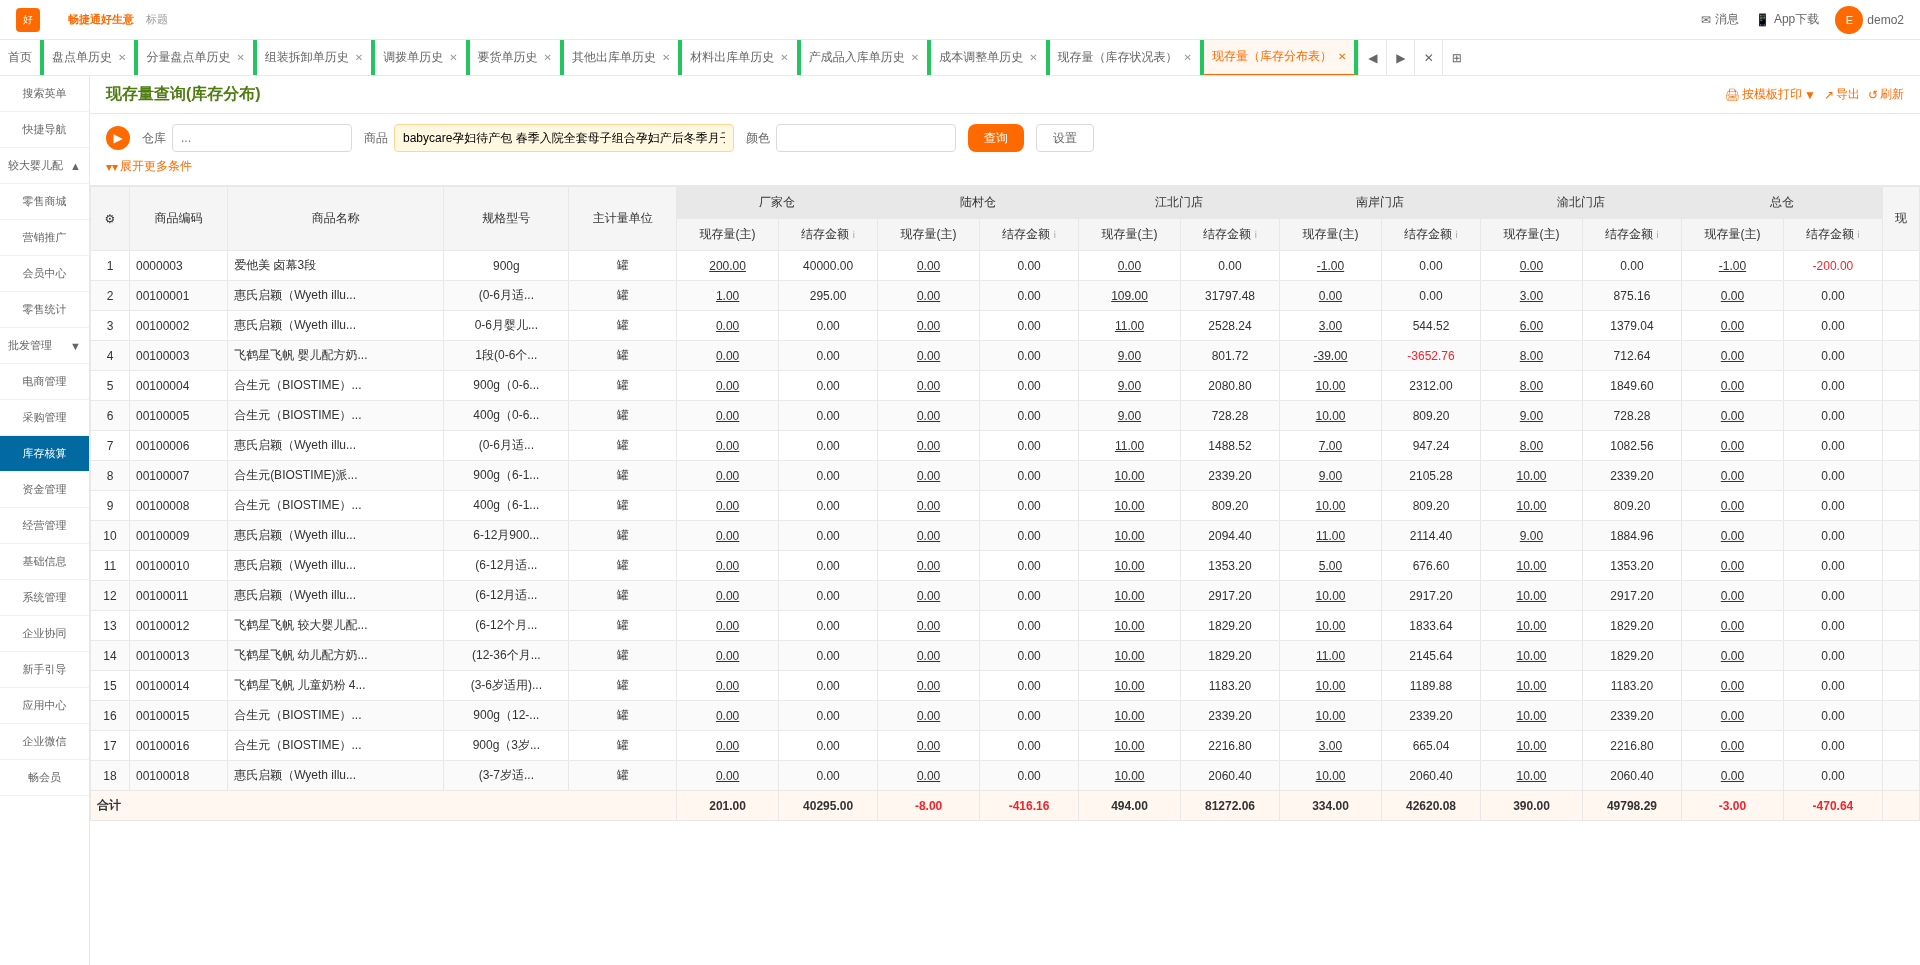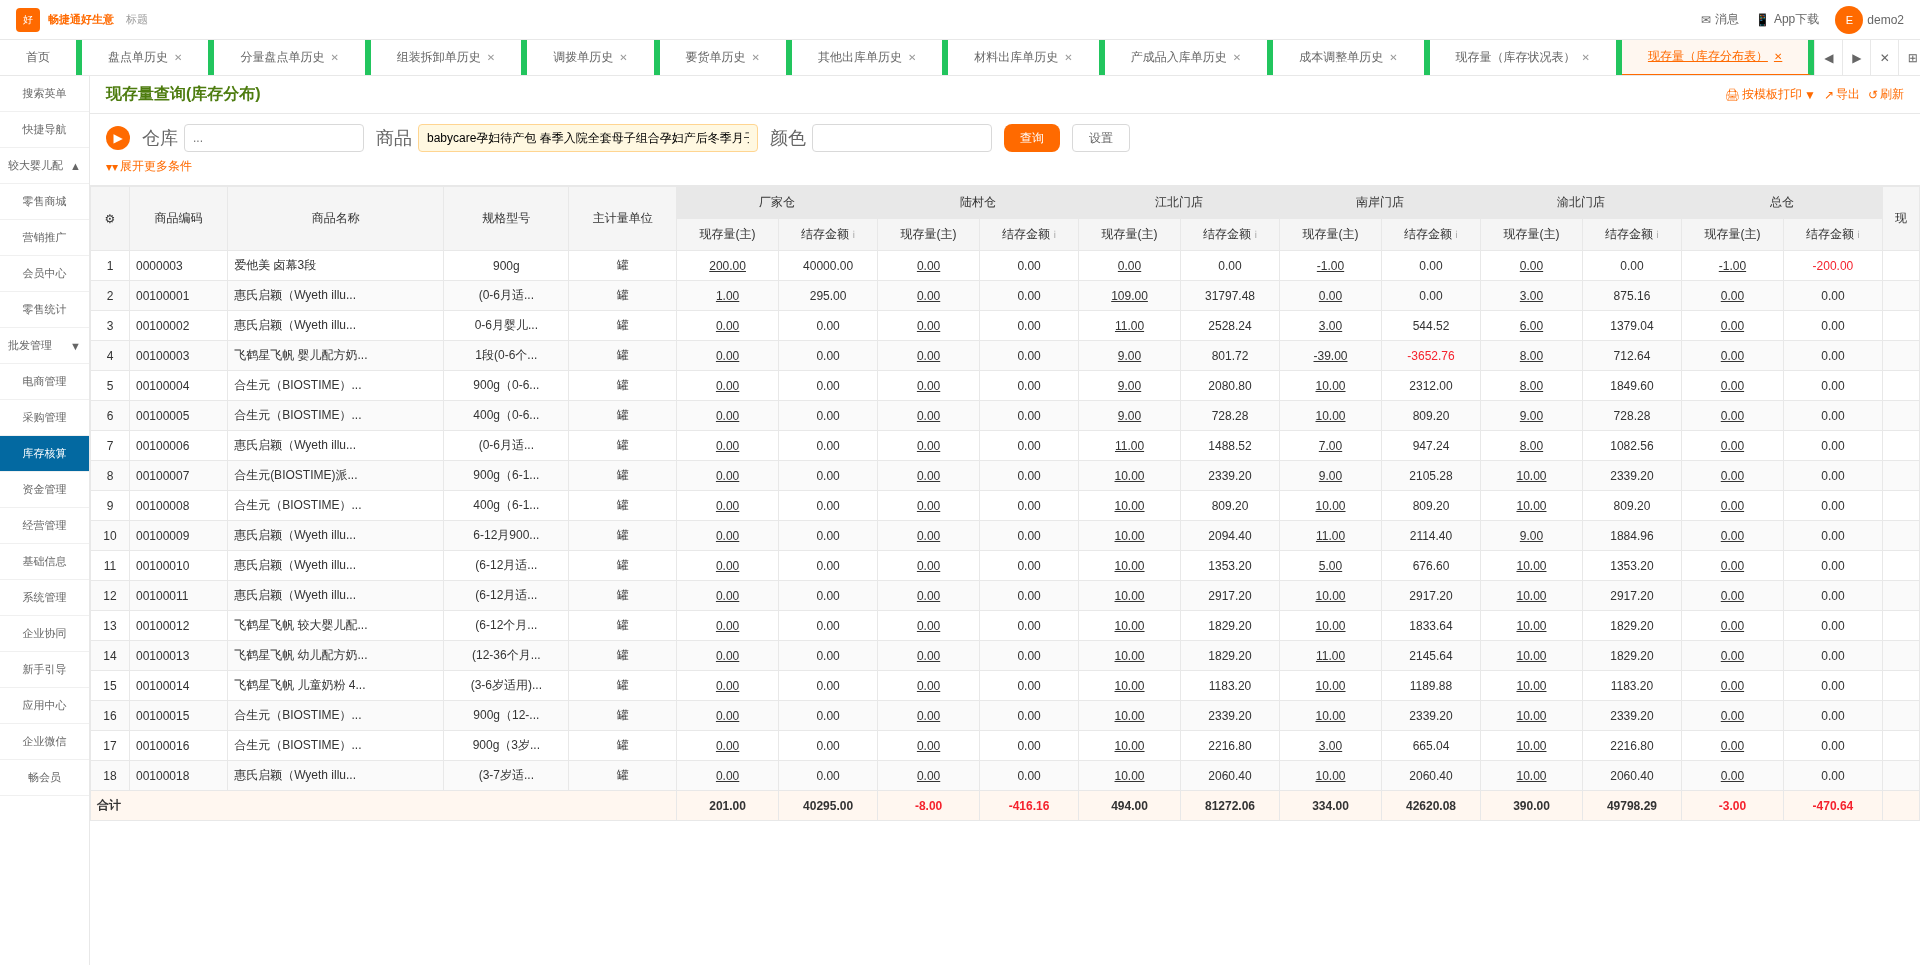--- a/index.html
+++ b/index.html
@@ -8,22 +8,22 @@
     
     .top-bar { height: 40px; background: #fff; display: flex; align-items: center; justify-content: space-between; padding: 0 16px; border-bottom: 1px solid #e8e8e8; }
     .top-bar-left { display: flex; align-items: center; gap: 8px; }
     .logo-icon { width: 24px; height: 24px; background: #ff6a00; border-radius: 4px; display: flex; align-items: center; justify-content: center; color: #fff; font-size: 10px; }
     .top-bar-right { display: flex; align-items: center; gap: 16px; color: #666; font-size: 12px; }
     .top-bar-right span { display: flex; align-items: center; gap: 4px; cursor: pointer; }
     .avatar { width: 28px; height: 28px; background: #ff6a00; border-radius: 50%; display: flex; align-items: center; justify-content: center; color: #fff; font-size: 11px; }
 
     
     .tab-bar { height: 36px; background: #fff; display: flex; align-items: center; border-bottom: 1px solid #e8e8e8; overflow: hidden; }
-    .tab-item { height: 36px; display: flex; align-items: center; padding: 0 26px; gap: 6px; font-size: 12px; color: #666; cursor: pointer; border-right: 6px solid #22c55e; white-space: nowrap; flex-shrink: 0; }
-    .tab-item.active { background: #fff7f0; color: #ff6a00; border-bottom: 2px solid #ff6a00; text-decoration: underline; }
+    .tab-item { height: 36px; display: flex; align-items: center; padding: 0 8px; gap: 6px; font-size: 12px; color: #666; cursor: pointer; border-right: 4px solid #22c55e; white-space: nowrap; flex-shrink: 0; }
+    .tab-item.active { background: #fff7f0; color: #ff6a00; border-bottom: 2px solid #ff6a00; }
     .tab-item .close-btn { color: #999; font-size: 10px; }
     .tab-nav-btn { width: 28px; height: 36px; display: flex; align-items: center; justify-content: center; border-left: 1px solid #e8e8e8; cursor: pointer; color: #666; flex-shrink: 0; }
 
     
     .main-layout { display: flex; height: calc(965px - 40px - 36px); }
 
     
     .sidebar { width: 90px; background: #fff; border-right: 1px solid #e8e8e8; display: flex; flex-direction: column; overflow-y: auto; flex-shrink: 0; }
     .sidebar-item { padding: 10px 12px; text-align: center; font-size: 11px; color: #666; cursor: pointer; border-bottom: 1px solid #f0f0f0; }
     .sidebar-item.active { background: #0369a1; color: #fff; }
@@ -35,21 +35,21 @@
     
     .page-header { padding: 8px 16px; background: #fff; border-bottom: 1px solid #e8e8e8; display: flex; align-items: center; justify-content: space-between; }
     .page-title { font-size: 16px; font-weight: bold; color: #4d7c0f; }
     .header-actions { display: flex; gap: 8px; align-items: center; }
     .btn-link { color: #ff6a00; font-size: 12px; cursor: pointer; display: flex; align-items: center; gap: 2px; }
 
     
     .filter-bar { padding: 10px 16px; background: #fff; border-bottom: 1px solid #e8e8e8; }
     .filter-row { display: flex; align-items: center; gap: 12px; flex-wrap: wrap; }
     .filter-item { display: flex; align-items: center; gap: 6px; }
-    .filter-label { color: #666; font-size: 18px; white-space: nowrap; }
+    .filter-label { color: #666; font-size: 12px; white-space: nowrap; }
     .filter-input { border: 1px solid #d9d9d9; border-radius: 4px; padding: 4px 8px; font-size: 12px; height: 28px; outline: none; }
     .filter-input-wide { width: 340px; }
     .filter-input-medium { width: 180px; }
     .filter-expand { color: #ff6a00; font-size: 12px; cursor: pointer; display: flex; align-items: center; gap: 2px; margin-top: 6px; }
     .btn-orange { background: #ff6a00; color: #fff; border: none; border-radius: 8px; padding: 5px 16px; cursor: pointer; font-size: 12px; height: 28px; }
     .btn-white { background: #fff; color: #666; border: 1px solid #d9d9d9; border-radius: 4px; padding: 5px 16px; cursor: pointer; font-size: 12px; height: 28px; }
     .orange-arrow { width: 24px; height: 24px; background: #ff6a00; border-radius: 50%; display: flex; align-items: center; justify-content: center; color: #fff; cursor: pointer; flex-shrink: 0; }
 
     
     .table-container { flex: 1; overflow: auto; background: #fff; }
@@ -73,21 +73,21 @@
     ::-webkit-scrollbar-thumb { background: #ccc; border-radius: 3px; }
 
     .search-input-product { background: #fff8e1; border: 1px solid #ffd591; }
   </style>
 </head>
 <body>
 
 <div class="top-bar">
   <div class="top-bar-left">
     <div class="logo-icon">好</div>
-    <span style="font-size:11px;color:#ff6a00;font-weight:bold;">畅捷通好生意</span>
+    <span style="font-size:11px;color:#ff6a00;font-weight:bold;margin-left:20px;">畅捷通好生意</span>
     <span style="font-size:11px;color:#999;margin-left:4px;">标题</span>
   </div>
   <div class="top-bar-right">
     <span>
       <span>✉</span>
       <span>消息</span>
     </span>
     <span>
       <span>📱</span>
       <span>App下载</span>

